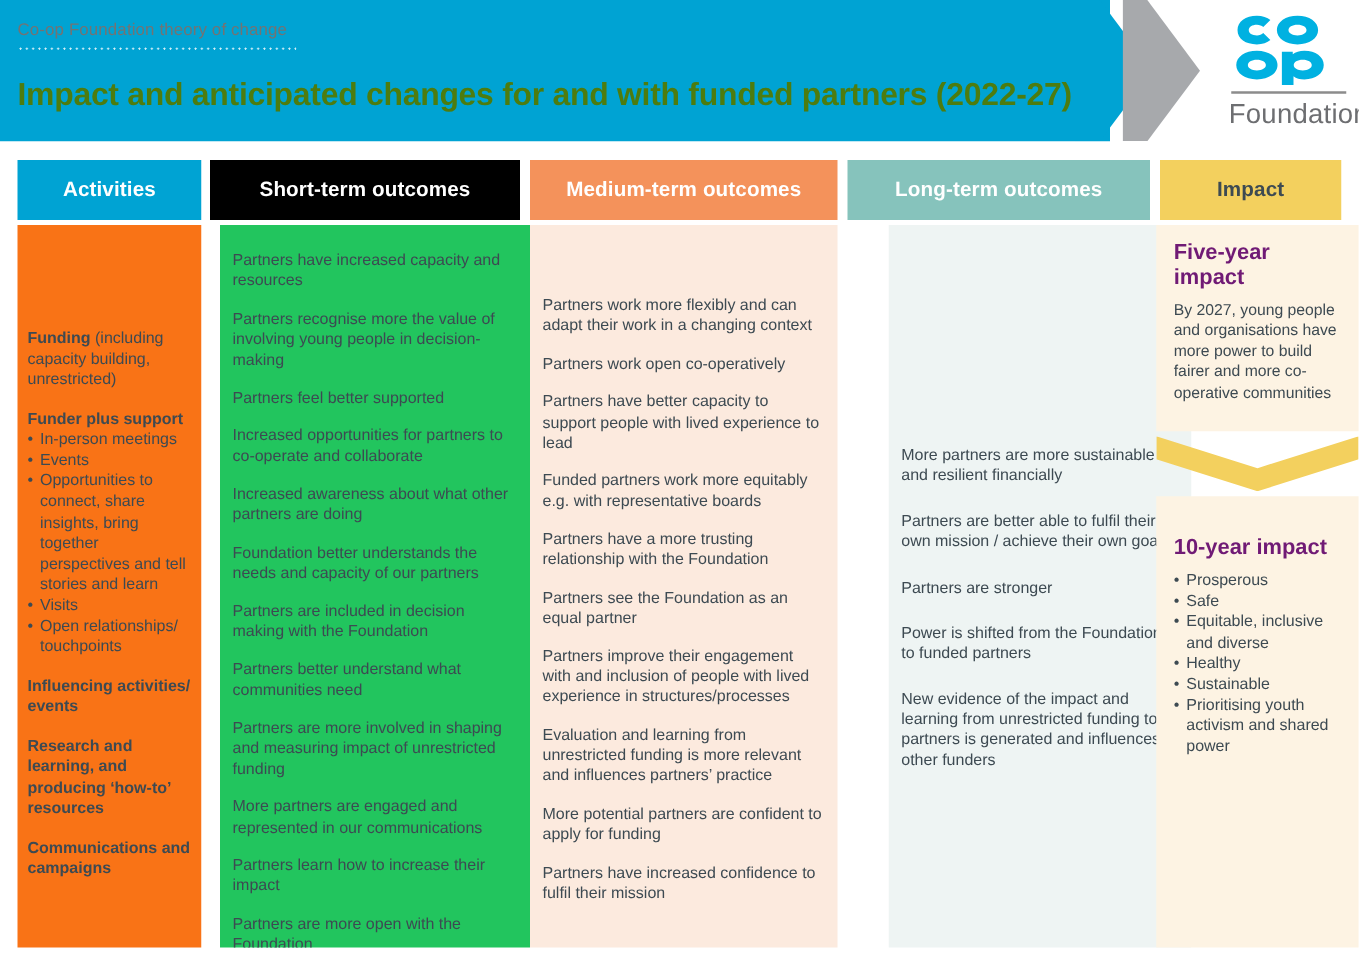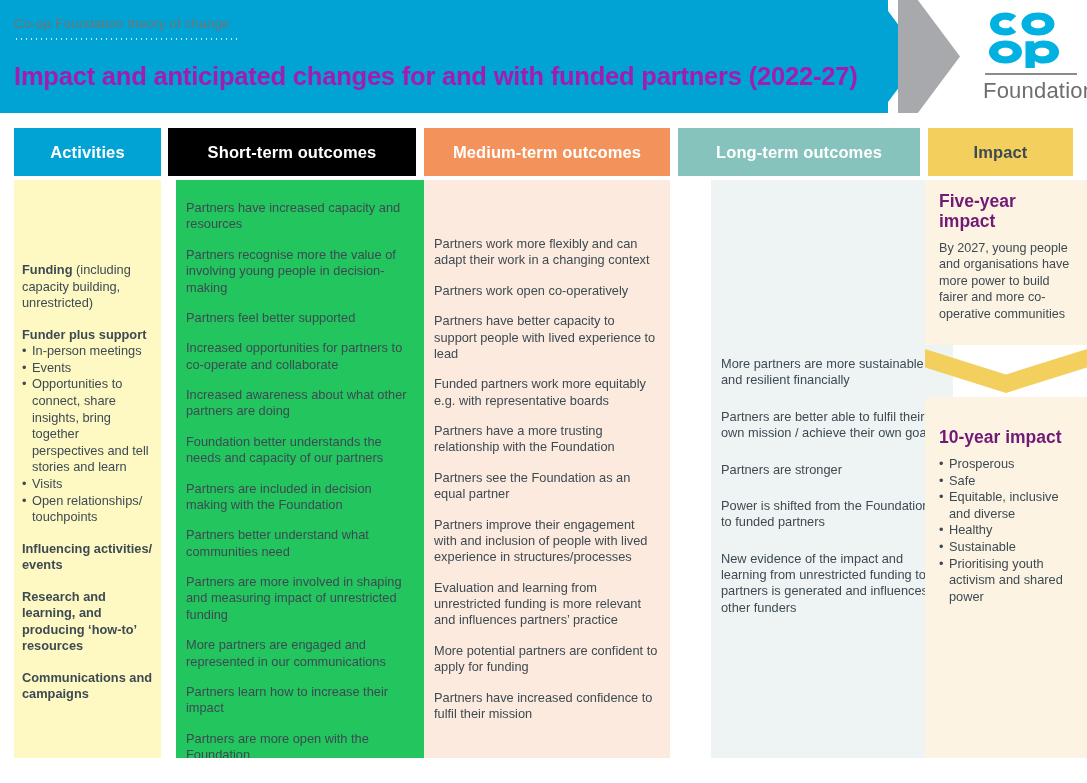--- a/index.html
+++ b/index.html
@@ -38,21 +38,21 @@
   }
   .eyebrow-rule{
     position:absolute;left:14px;top:38px;width:223px;height:2px;
     background-image:radial-gradient(circle, #ffffff 0.8px, transparent 0.9px);
     background-size:5px 2px;
     background-repeat:repeat-x;
     opacity:.85;
   }
   .header-title{
     position:absolute;left:14px;top:62px;
-    font-size:25.5px;font-weight:bold;color:#a21caf;
+    font-size:25.5px;font-weight:bold;color:#4d7c0f;
     letter-spacing:-.2px;white-space:nowrap;
   }
 
   
   .logo{
     position:absolute;left:985px;top:12px;width:95px;height:96px;
   }
   .logo-mark{
     position:absolute;left:0px;top:0px;width:92px;height:56px;
   }
@@ -152,21 +152,21 @@
   <div class="col-head" style="left:424px;top:128px;width:246px;background:#f4925b;">
     <span>Medium-term outcomes</span>
   </div>
   <div class="col-head" style="left:678px;top:128px;width:242px;background:#86c3bc;">
     <span>Long-term outcomes</span>
   </div>
   <div class="col-head dark" style="left:928px;top:128px;width:145px;background:#f3d05e;">
     <span>Impact</span>
   </div>
 
-  <div class="col-body" style="left:14px;top:180px;width:147px;height:578px;background:#fef9c3;padding:0;">
+  <div class="col-body" style="left:14px;top:180px;width:147px;height:578px;background:#f97316;padding:0;">
     <div style="padding:82px 8px 0 8px;">
 
       <div class="blk">
         <div class="blk-title"><span>Funding</span><span class="reg"> (including capacity building, unrestricted)</span></div>
       </div>
 
       <div class="blk">
         <div class="blk-title"><span>Funder plus support</span></div>
         <ul class="bullets">
           <li>In-person meetings</li>

